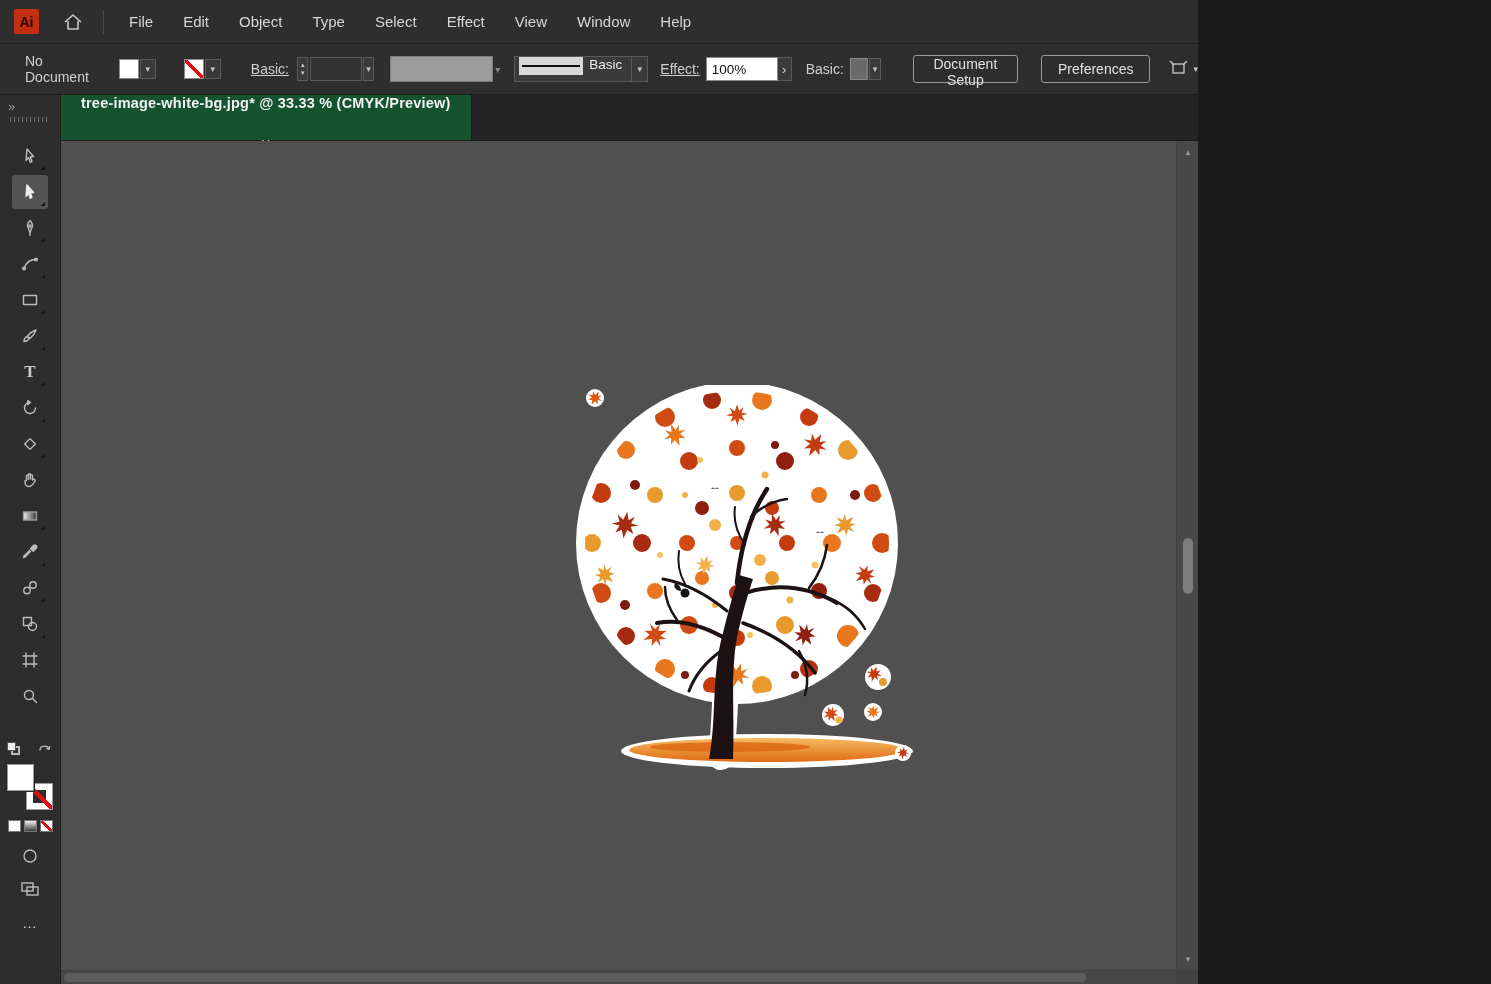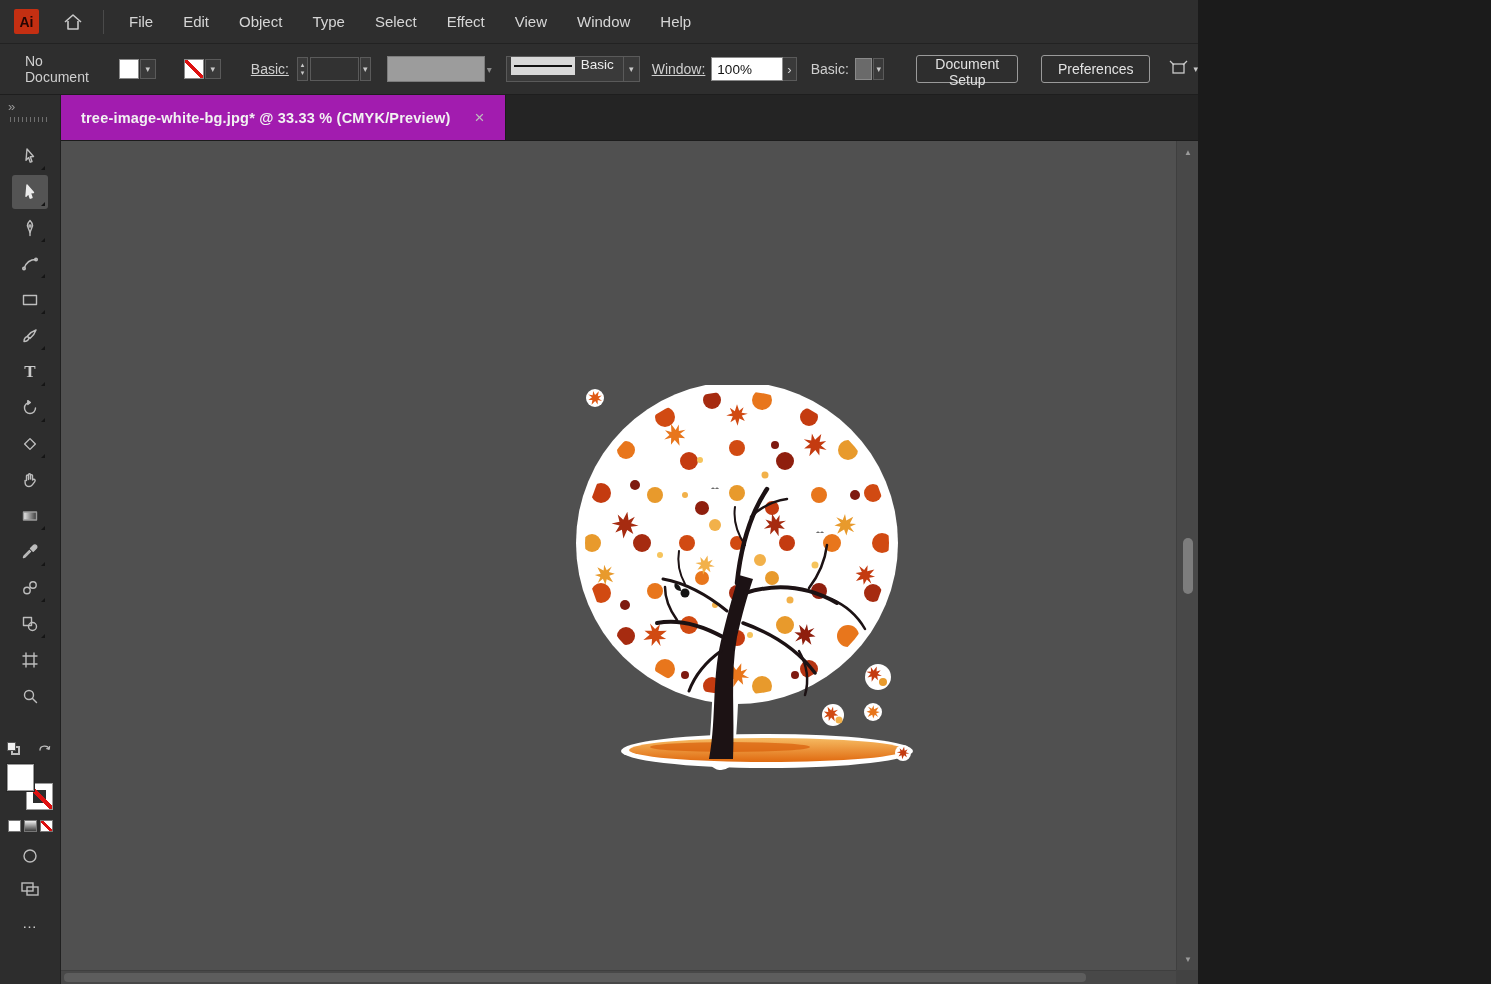--- a/index.html
+++ b/index.html
@@ -47,22 +47,22 @@
   .arrow-btn { width:20px; height:24px; background:#3a3a3a; border:1px solid #5a5a5a; border-left:none;
                display:grid; place-items:center; color:#d6d6d6; font-size:13px; }
   .style-swatch { width:26px; height:22px; background:#6a6a6a; border:1px solid #8a8a8a; margin-left:6px; }
   .btn { height:28px; padding:0 16px; border:1px solid #9a9a9a; border-radius:3px; background:transparent;
          color:#e2e2e2; font-size:14px; font-family:"Liberation Sans",sans-serif; }
   .rb-icon { margin-left:18px; display:flex; align-items:center; gap:3px; color:#c9c9c9; }
 
   
   .tabbar { position:absolute; top:95px; left:61px; right:0; height:46px; background:#242424;
             border-bottom:1px solid #1c1c1c; display:flex; }
-  .doc-tab { background:#a21caf; border-right:1px solid #1c1c1c; display:flex; align-items:center;
-             gap:24px; padding:0 20px; }
+  .doc-tab { background:#14532d; border-right:1px solid #1c1c1c; display:flex; align-items:center;
+             gap:24px; padding:0 20px;flex-direction:column; }
   .tab-title { color:#f2f2f2; font-size:14.5px; font-weight:bold; letter-spacing:.2px; }
   .tab-close { color:#bdbdbd; font-size:17px; line-height:1; }
 
   
   .toolbar { position:absolute; top:95px; left:0; width:61px; bottom:0; background:#2d2d2d;
              border-right:1px solid #202020; display:flex; flex-direction:column; align-items:center; }
   .tb-expand { align-self:flex-start; margin:4px 0 0 8px; color:#9a9a9a; font-size:13px; height:16px; }
   .tb-ruler { width:40px; height:5px; margin:2px auto 16px;
               background:repeating-linear-gradient(90deg,#6f6f6f 0 1px,transparent 1px 4px); }
   .tool { position:relative; width:36px; height:34px; margin:1px 0; display:grid; place-items:center;
@@ -172,21 +172,21 @@
     <span class="brush-chev">▾</span>
 
     <div class="stylefield">
       <div class="line-preview"></div>
       <span class="sname">Basic</span>
       <div class="chev-box" style="height:24px;border:none;border-left:1px solid #5a5a5a">
         <span>▾</span>
       </div>
     </div>
 
-    <span class="lbl u" style="margin-left:12px">Window:</span>
+    <span class="lbl u" style="margin-left:12px">Effect:</span>
     <input class="opacity-input" value="100%" style="">
     <div class="arrow-btn">
         <span>›</span>
       </div>
 
     <span class="lbl" style="margin-left:14px">Basic:</span>
     <div class="style-swatch"></div>
     <div class="chev-box" style="height:22px">
         <span>▾</span>
       </div>

